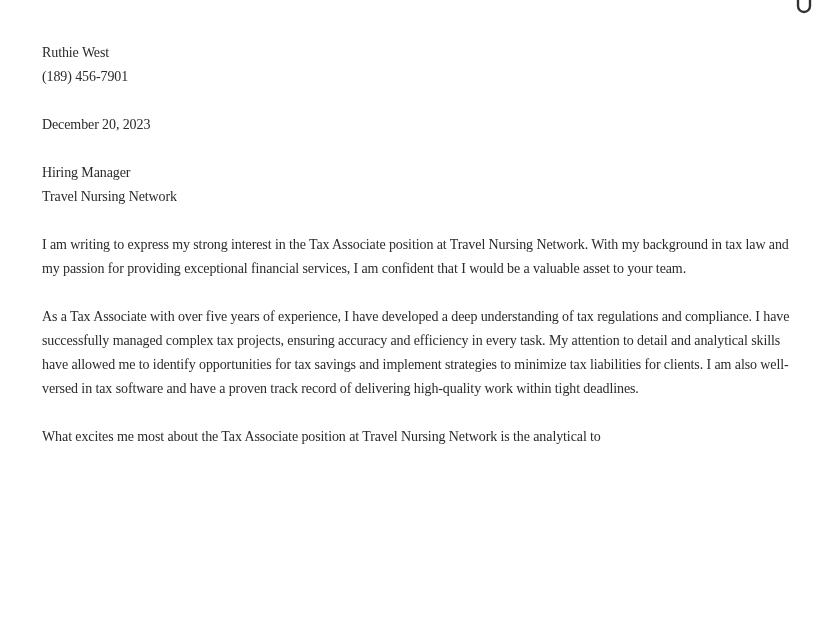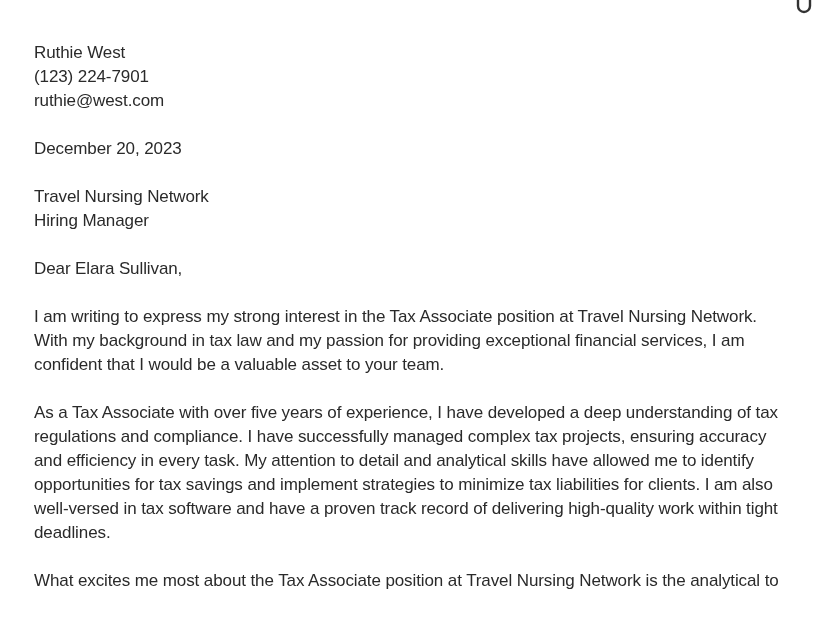--- a/index.html
+++ b/index.html
@@ -17,26 +17,27 @@
     }
     .corner-icon {
       position: absolute;
       top: -12px;
       left: 795px;
       width: 18px;
       height: 26px;
     }
     .letter {
       position: absolute;
-      left: 34px;
+      left: 42px;
       top: 41px;
       width: 760px;
-      font-size: 17px;
+      font-size: 14px;
       line-height: 24px;
       letter-spacing: -0.1px;
+      font-family: Liberation Serif, serif;
     }
     .line {
       display: block;
       white-space: nowrap;
     }
     .block {
       margin: 0 0 24px 0;
     }
     .para {
       margin: 11px 0 24px 0;
@@ -46,33 +47,29 @@
 </head>
 <body>
 
 <svg class="corner-icon" viewBox="0 0 18 26">
   <path d="M3 2 L3 18 A6 6 0 0 0 15 18 L15 2" fill="none" stroke="#333" stroke-width="2.4" stroke-linecap="round"></path>
 </svg>
 
 <div class="letter">
   <div class="block">
     <span class="line">Ruthie West</span>
-    <span class="line">(123) 224-7901</span>
-    <span class="line">ruthie@west.com</span>
+    <span class="line">(189) 456-7901</span>
   </div>
 
   <div class="block">
     <span class="line">December 20, 2023</span>
   </div>
 
   <div class="block">
+    <span class="line">Hiring Manager</span>
     <span class="line">Travel Nursing Network</span>
-    <span class="line">Hiring Manager</span>
   </div>
 
-  <div class="block">
-    <span class="line">Dear Elara Sullivan,</span>
-  </div>
 
   <p class="para">I am writing to express my strong interest in the Tax Associate position at Travel Nursing Network. With my background in tax law and my passion for providing exceptional financial services, I am confident that I would be a valuable asset to your team.</p>
   <p class="para">As a Tax Associate with over five years of experience, I have developed a deep understanding of tax regulations and compliance. I have successfully managed complex tax projects, ensuring accuracy and efficiency in every task. My attention to detail and analytical skills have allowed me to identify opportunities for tax savings and implement strategies to minimize tax liabilities for clients. I am also well-versed in tax software and have a proven track record of delivering high-quality work within tight deadlines.</p>
   <p class="para">What excites me most about the Tax Associate position at Travel Nursing Network is the analytical to</p>
 </div>
 
 </body></html>

